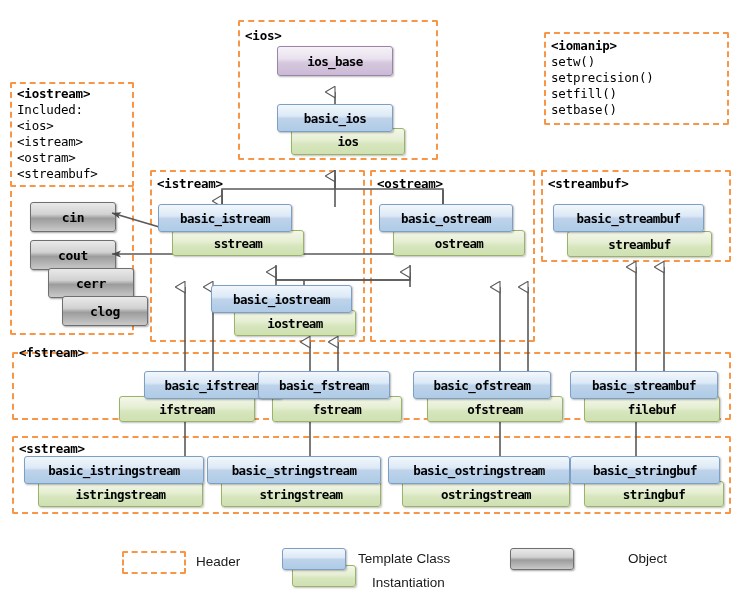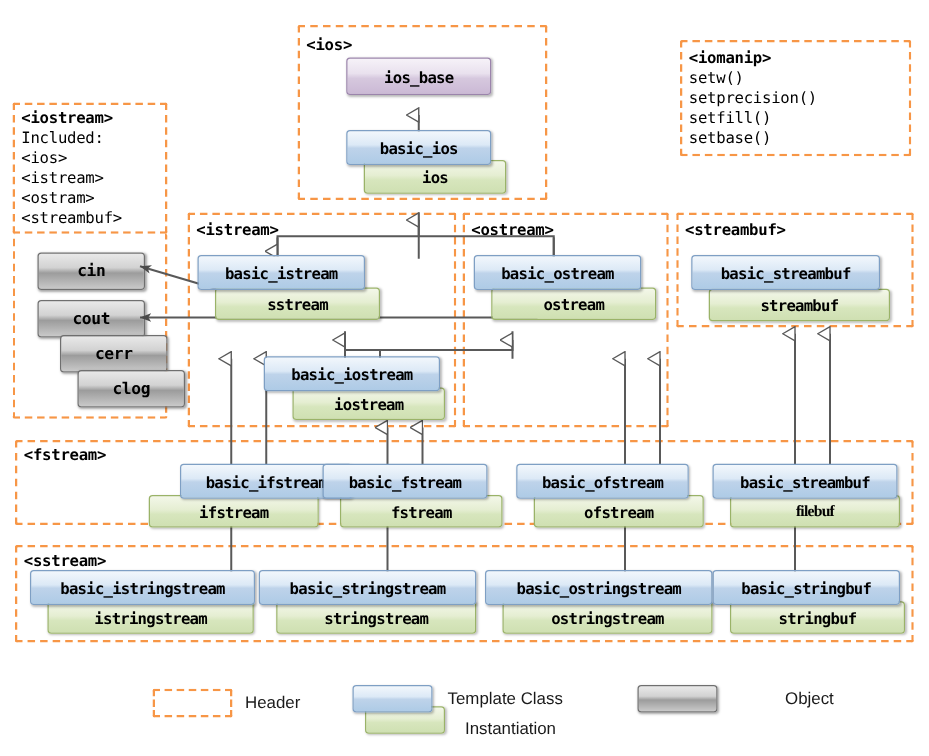--- a/index.html
+++ b/index.html
@@ -181,21 +181,21 @@
   <div class="hdr" style="left:150px;top:170px;width:215px;height:172px;"></div>
   <div class="hdr-label" style="left:157px;top:176px;">&lt;istream&gt;</div>
 
   <div class="hdr" style="left:370px;top:170px;width:165px;height:172px;"></div>
   <div class="hdr-label" style="left:377px;top:176px;">&lt;ostream&gt;</div>
 
   <div class="hdr" style="left:541px;top:170px;width:190px;height:92px;"></div>
   <div class="hdr-label" style="left:548px;top:176px;">&lt;streambuf&gt;</div>
 
   <div class="hdr" style="left:12px;top:352px;width:719px;height:68px;"></div>
-  <div class="hdr-label" style="left:19px;top:356px;text-align:center;">&lt;fstream&gt;</div>
+  <div class="hdr-label" style="left:19px;top:345px;text-align:center;">&lt;fstream&gt;</div>
 
   <div class="hdr" style="left:12px;top:436px;width:719px;height:78px;"></div>
   <div class="hdr-label" style="left:19px;top:441px;">&lt;sstream&gt;</div>
 
   <div class="obox" style="left:30px;top:202px;width:86px;height:30px;">cin</div>
   <div class="obox" style="left:30px;top:240px;width:86px;height:30px;">cout</div>
   <div class="obox" style="left:48px;top:268px;width:86px;height:30px;">cerr</div>
   <div class="obox" style="left:62px;top:296px;width:86px;height:30px;">clog</div>
 
   <div class="pbox" style="left:277px;top:46px;width:116px;height:30px;">ios_base</div>
@@ -217,21 +217,21 @@
 
   <div class="ibox" style="left:119px;top:396px;width:136px;height:26px;">ifstream</div>
   <div class="tbox" style="left:105px;top:371px;width:138px;height:28px;margin-left:39px;">basic_ifstream</div>
 
   <div class="ibox" style="left:272px;top:396px;width:130px;height:26px;">fstream</div>
   <div class="tbox" style="left:258px;top:371px;width:132px;height:28px;">basic_fstream</div>
 
   <div class="ibox" style="left:427px;top:396px;width:136px;height:26px;">ofstream</div>
   <div class="tbox" style="left:413px;top:371px;width:138px;height:28px;">basic_ofstream</div>
 
-  <div class="ibox" style="left:584px;top:396px;width:136px;height:26px;font-family:Liberation Serif, serif;">filebuf</div>
+  <div class="ibox" style="left:584px;top:396px;width:136px;height:26px;">filebuf</div>
   <div class="tbox" style="left:570px;top:371px;width:148px;height:28px;">basic_streambuf</div>
 
   <div class="ibox" style="left:38px;top:481px;width:165px;height:26px;">istringstream</div>
   <div class="tbox" style="left:24px;top:456px;width:180px;height:28px;">basic_istringstream</div>
 
   <div class="ibox" style="left:221px;top:481px;width:160px;height:26px;">stringstream</div>
   <div class="tbox" style="left:207px;top:456px;width:174px;height:28px;">basic_stringstream</div>
 
   <div class="ibox" style="left:402px;top:481px;width:168px;height:26px;">ostringstream</div>
   <div class="tbox" style="left:388px;top:456px;width:182px;height:28px;">basic_ostringstream</div>

